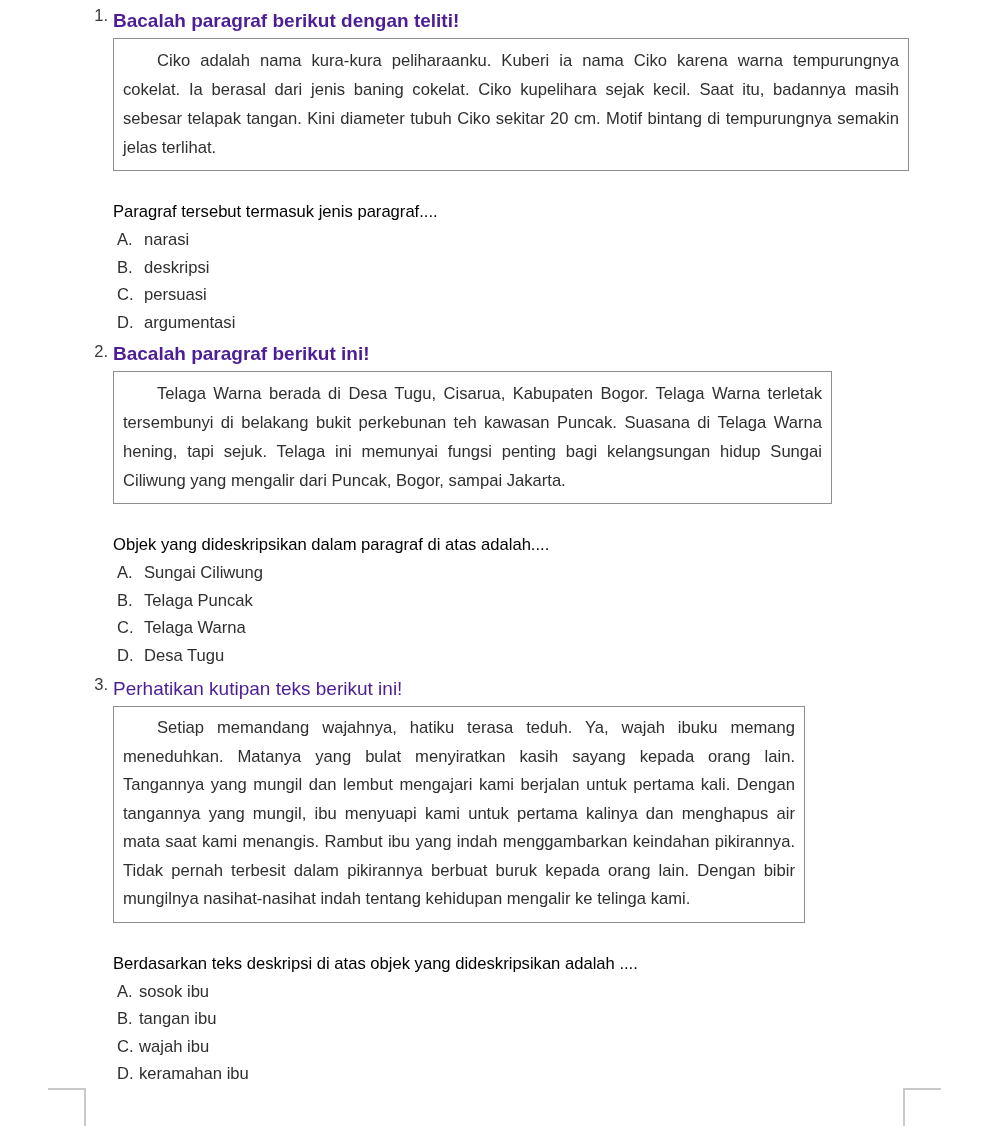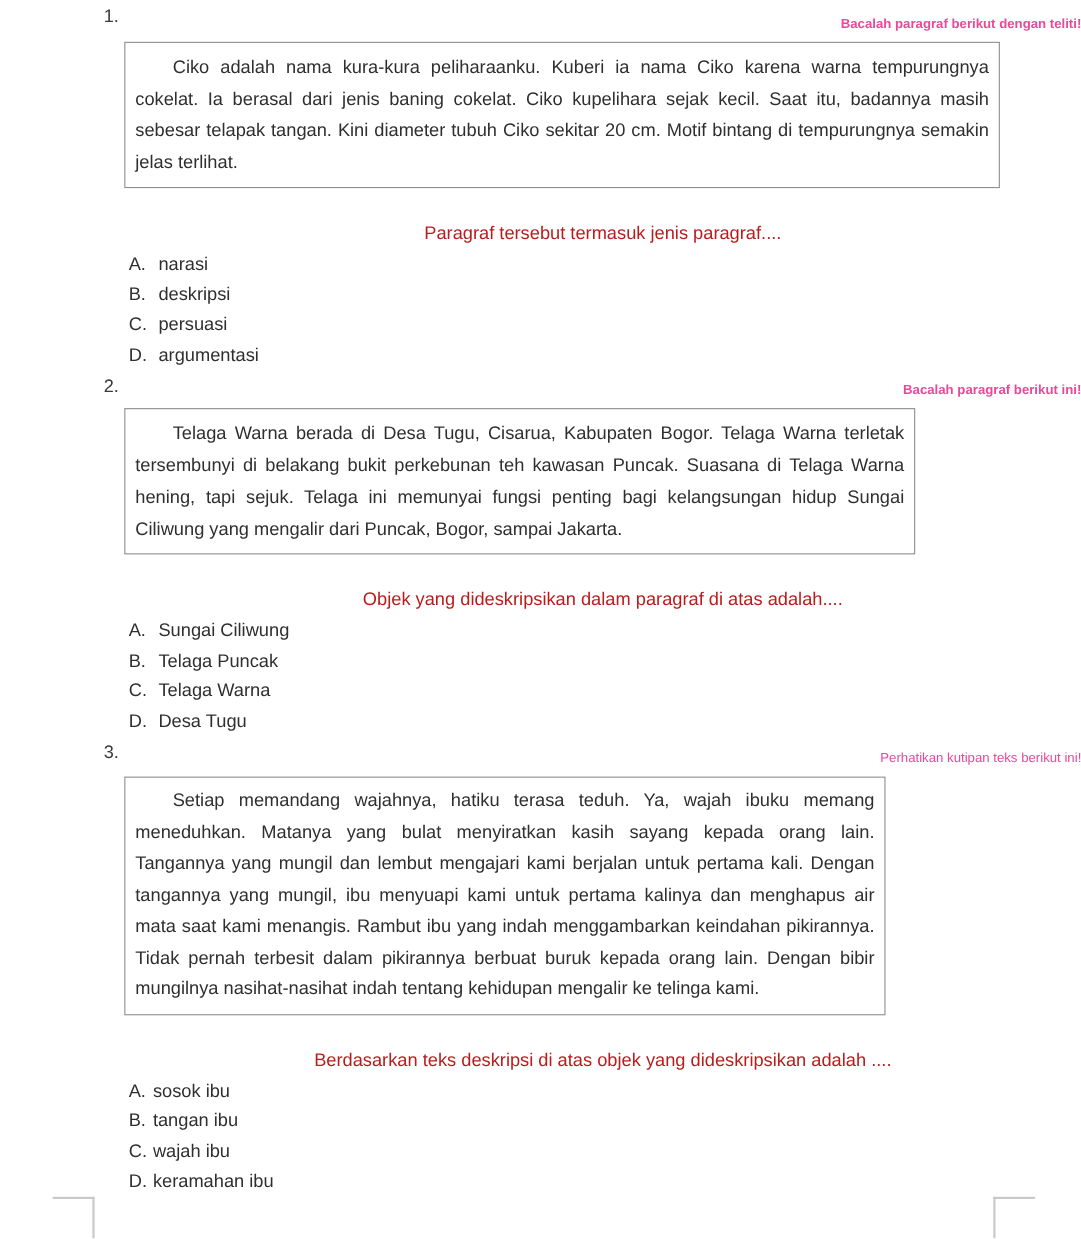--- a/index.html
+++ b/index.html
@@ -35,25 +35,24 @@
     position: absolute;
     left: 84px;
     top: 0;
     width: 24px;
     text-align: right;
     font-size: 16.5px;
     line-height: 30px;
     color: #3a3a3a;
   }
   .qstem {
-    font-size: 12px;
+    font-size: 19px;
     line-height: 30px;
-    color: #ec4899;
+    color: #4c1d95;
     white-space: nowrap;
-    text-align: right;
   }
   .qstem.bold { font-weight: bold; }
 
   
   .passage {
     border: 1px solid #8e8e8e;
     box-sizing: border-box;
     padding: 7px 9px 8px 9px;
     margin-top: 2px;
     background: #fff;
@@ -69,24 +68,23 @@
   }
   .passage.w795 { width: 796px; }
   .passage.w793 { width: 719px; }
   .passage.w796 { width: 692px; }
   .passage.tight p { line-height: 28.5px; }
 
   
   .leadin {
     font-size: 16.6px;
     line-height: 29px;
-    color: #b91c1c;
+    color: #000000;
     margin-top: 26px;
     white-space: nowrap;
-    text-align: center;
   }
 
   
   .options {
     margin: 0;
     padding: 0;
     list-style: none;
   }
   .options li {
     position: relative;

